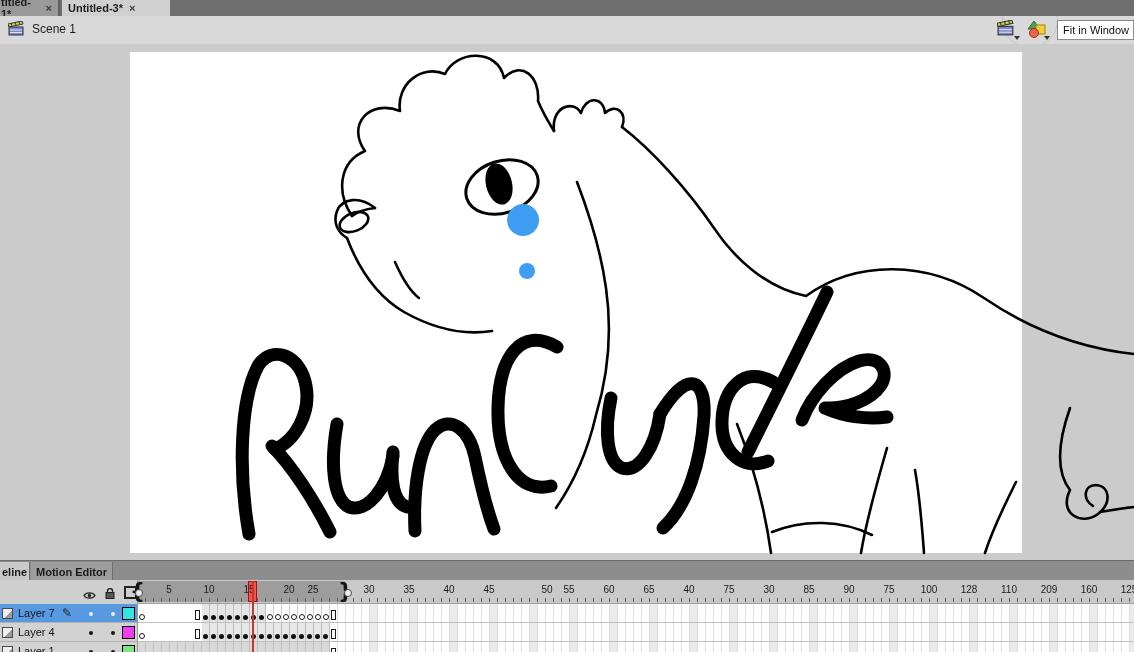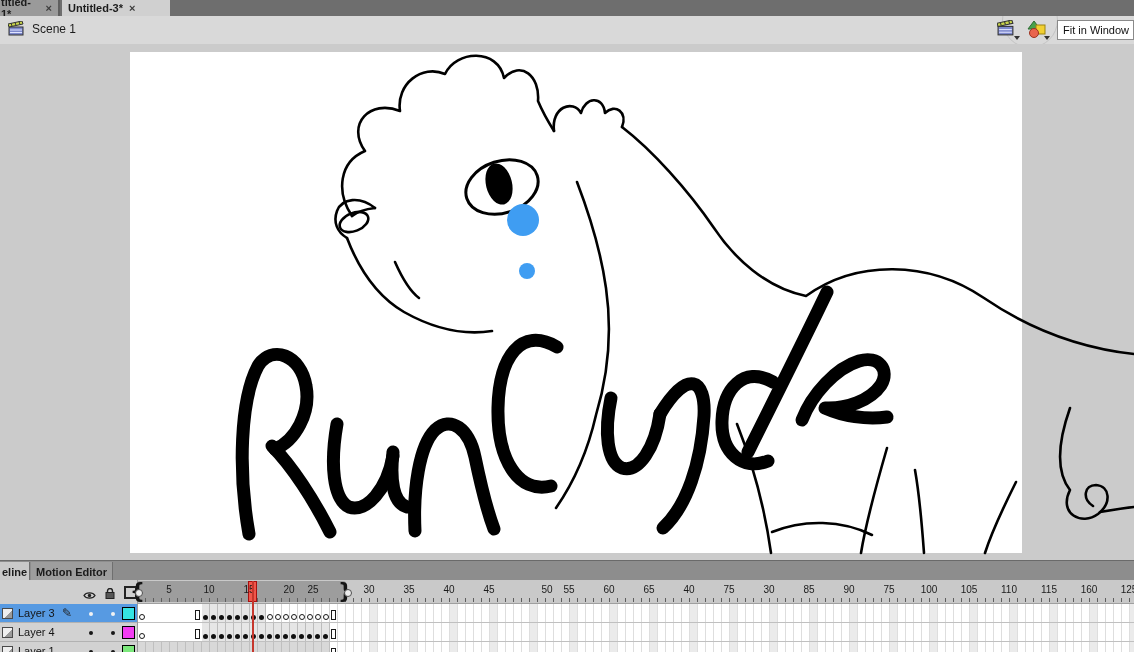--- a/index.html
+++ b/index.html
@@ -235,35 +235,35 @@
     <span class="rnum" style="left: 422px;">55</span>
     <span class="rnum" style="left: 462px;">60</span>
     <span class="rnum" style="left: 502px;">65</span>
     <span class="rnum" style="left: 542px;">40</span>
     <span class="rnum" style="left: 582px;">75</span>
     <span class="rnum" style="left: 622px;">30</span>
     <span class="rnum" style="left: 662px;">85</span>
     <span class="rnum" style="left: 702px;">90</span>
     <span class="rnum" style="left: 742px;">75</span>
     <span class="rnum" style="left: 782px;">100</span>
-    <span class="rnum" style="left: 822px;">105</span>
+    <span class="rnum" style="left: 822px;">128</span>
     <span class="rnum" style="left: 862px;">110</span>
-    <span class="rnum" style="left: 902px;">115</span>
+    <span class="rnum" style="left: 902px;">209</span>
     <span class="rnum" style="left: 942px;">160</span>
     <span class="rnum" style="left: 982px;">125</span>
   </div>
 <div class="panel-vline"></div>
 <span class="brk" style="left:130px;">{</span>
 <span class="brk" style="left:338px;">}</span>
 <span class="bhandle" style="left:135px;"></span>
 <span class="bhandle" style="left:344px;"></span>
 
 <div class="lrow sel" style="top:604px;">
   <span class="licon"></span>
-  <span class="lname">Layer 3</span>
+  <span class="lname">Layer 7</span>
   <span class="pencil">✎</span>
   <span class="ldot d1"></span>
   <span class="ldot d2"></span>
   <span class="swatch" id="sw0" style="background: rgb(53, 227, 227);"></span>
 </div>
 <div class="lrow" style="top:623px;">
   <span class="licon"></span>
   <span class="lname">Layer 4</span>
   <span class="ldot d1"></span>
   <span class="ldot d2"></span>

